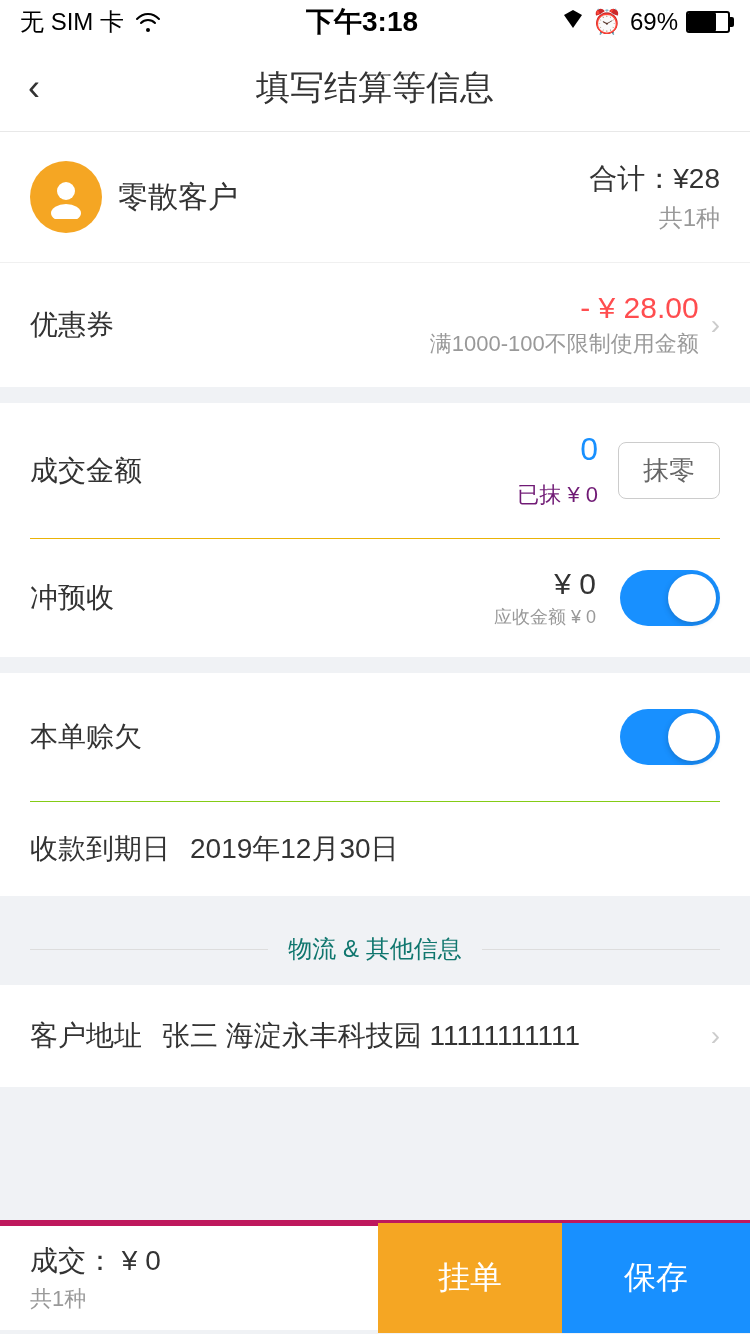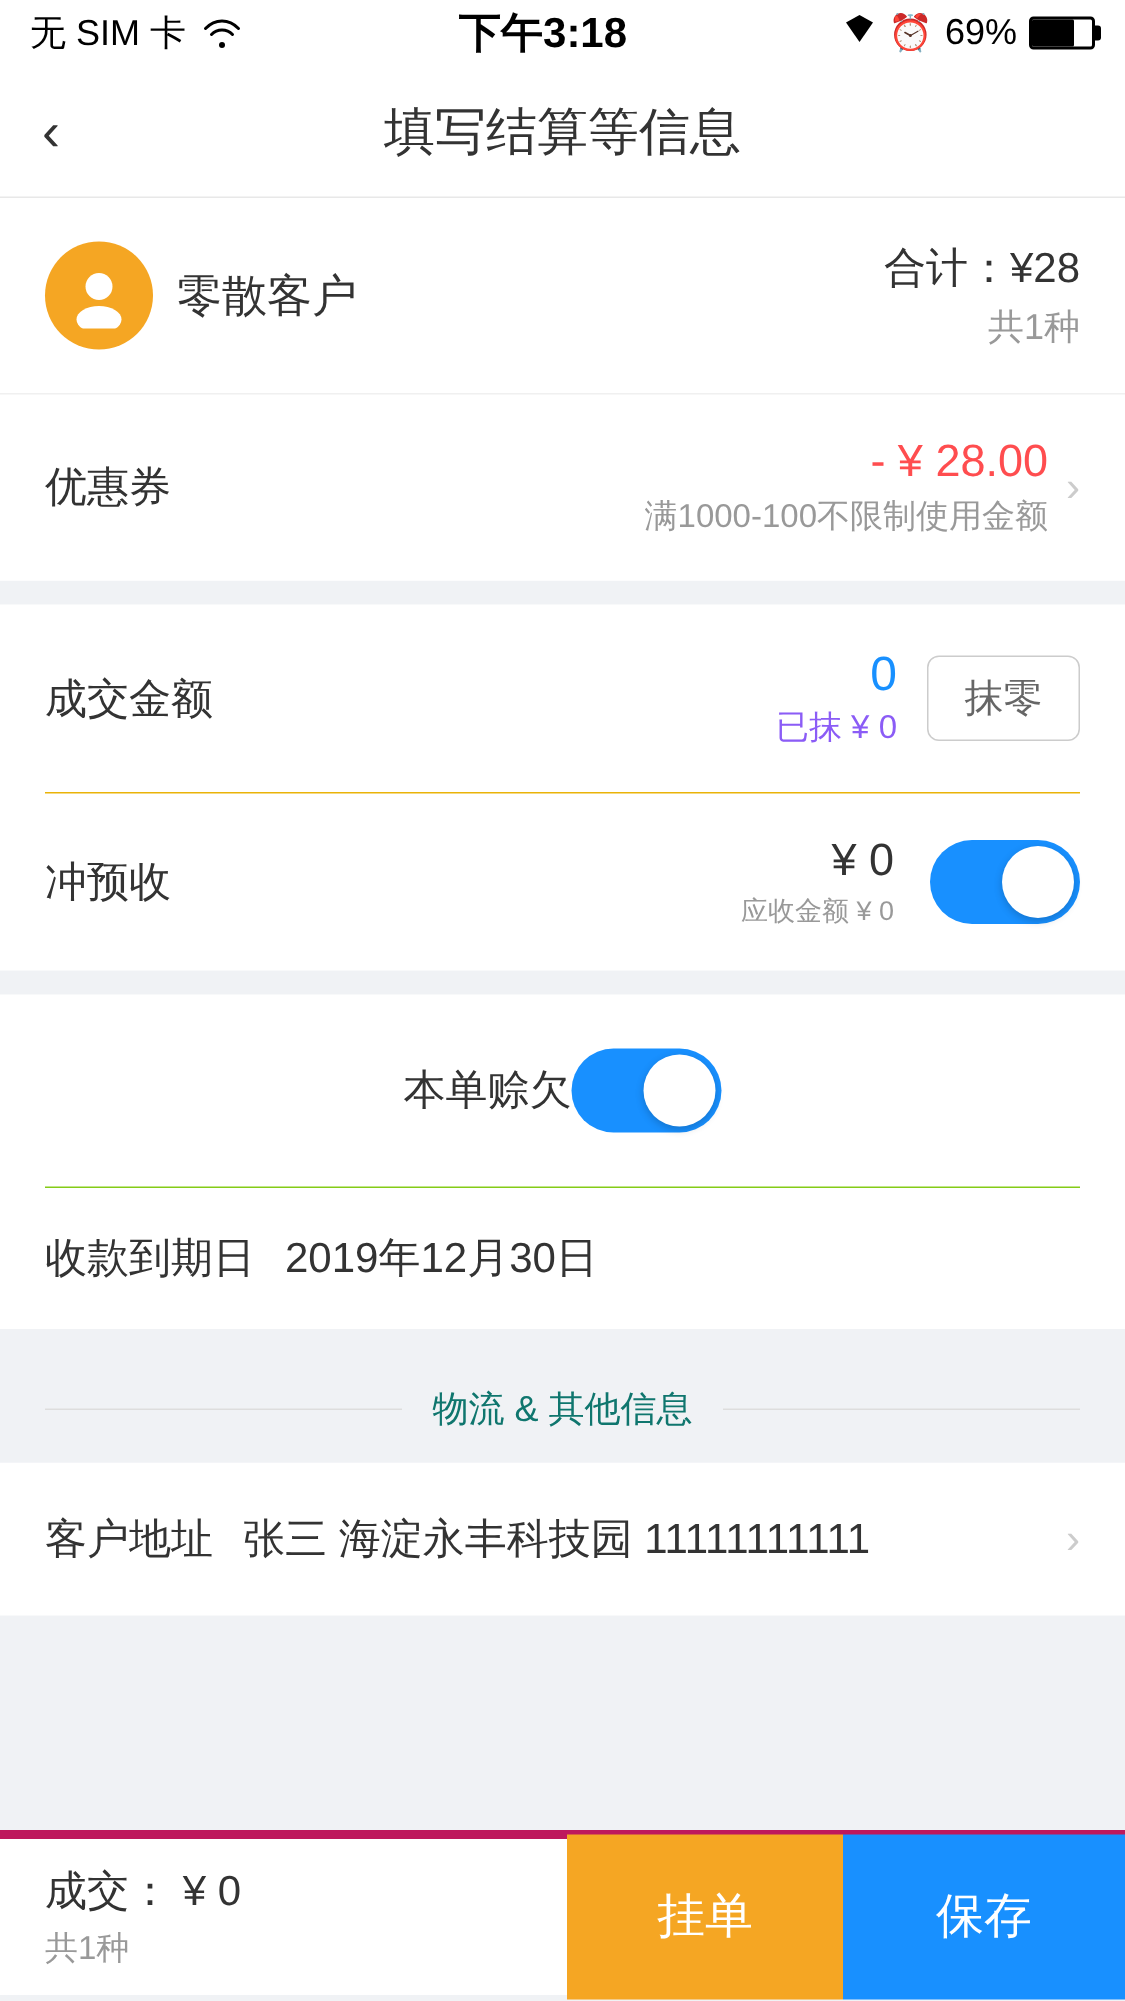--- a/index.html
+++ b/index.html
@@ -119,21 +119,21 @@
       border-bottom: 1px solid #eab308;
     }
     .amount-label { font-size: 28px; color: #333; }
     .amount-right {
       display: flex;
       align-items: center;
       gap: 20px;
     }
     .amount-value-wrap { text-align: right; }
     .amount-value { font-size: 32px; color: #1890ff; font-weight: 500; }
-    .amount-sub { font-size: 22px; color: #8b5cf6; margin-top: 2px; }
+    .amount-sub { font-size: 22px; color: #701a75; margin-top: 12px; }
     .round-btn {
       border: 1px solid #ccc;
       border-radius: 8px;
       padding: 10px 24px;
       font-size: 26px;
       color: #666;
       background: #fff;
       cursor: pointer;
     }
 
@@ -171,21 +171,21 @@
     }
 
     
     .debt-section {
       background: #fff;
       padding: 0 30px;
     }
     .debt-row {
       display: flex;
       align-items: center;
-      justify-content: center;
+      justify-content: space-between;
       padding: 36px 0;
     }
     .debt-label { font-size: 28px; color: #333; }
 
     
     .duedate-row {
       display: flex;
       align-items: center;
       padding: 28px 0;
       border-top: 1px solid #84cc16;

